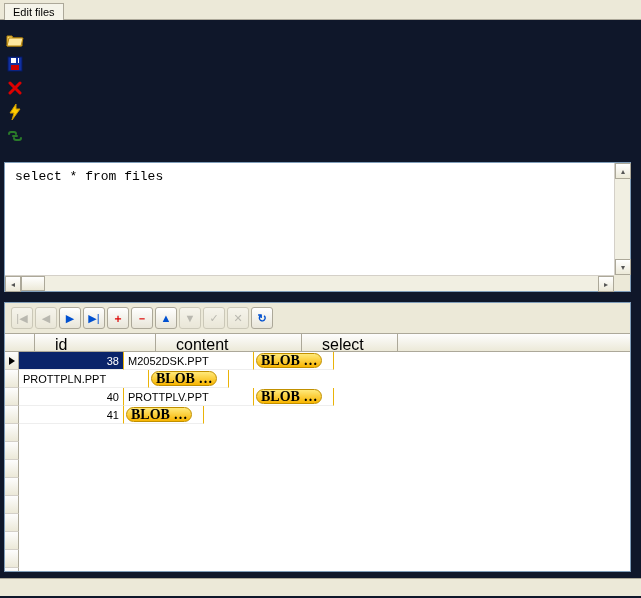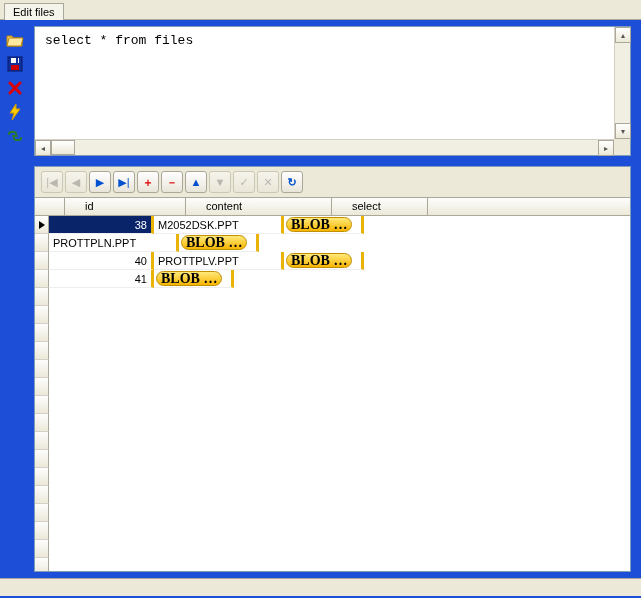--- a/index.html
+++ b/index.html
@@ -8,21 +8,21 @@
   font-size: 11px;
   background: #ece9d8;
   width: 641px;
   height: 598px;
   overflow: hidden;
   position: relative;
 }
 .outer {
   width: 641px;
   height: 598px;
-  background: #1d4ed8;
+  background: #0f172a;
   position: relative;
 }
 .tab-strip {
   height: 20px;
   background: #ece9d8;
   border-bottom: 1px solid #aca899;
   padding-left: 4px;
   display: flex;
   align-items: flex-end;
 }
@@ -32,20 +32,21 @@
   border-bottom: none;
   padding: 2px 8px;
   font-size: 11px;
   position: relative;
   bottom: -1px;
   background: #f5f4ea;
 }
 .main {
   display: flex;
   height: 558px;
+  flex-direction: column;
 }
 .side-icons {
   width: 30px;
   padding: 10px 4px;
   display: flex;
   flex-direction: column;
   gap: 4px;
   align-items: center;
 }
 .side-icons .ico {
@@ -166,21 +167,21 @@
 .nbtn.disabled { opacity: 0.5; cursor: default; }
 .grid-header {
   display: flex;
   background: linear-gradient(#fdfdfd,#ece9d8);
   border-bottom: 1px solid #aca899;
   height: 18px;
 }
 .grid-header .hcell {
   border-right: 1px solid #aca899;
   padding: 2px 4px;
-  font-size: 11px;
+  font-size: 16px;
   overflow: hidden;
   margin-left: 16px;
 }
 .grid-body {
   flex: 1;
   position: relative;
   overflow: hidden;
   background: #fff;
 }
 .grid-row {
@@ -191,21 +192,21 @@
 .rowhead {
   width: 14px;
   background: linear-gradient(#fdfdfd,#ece9d8);
   border-right: 1px solid #aca899;
   border-bottom: 1px solid #d4d0c8;
   display: flex;
   align-items: center;
   justify-content: center;
 }
 .cell {
-  border-right: 3px solid #eab308;
+  border-right: 1px solid #eab308;
   border-bottom: 1px solid #eee;
   padding: 1px 4px;
   font-size: 11px;
   display: flex;
   align-items: center;
   overflow: hidden;
 }
 .cell.id { justify-content: flex-end; }
 .grid-row.selected .cell.id {
   background: #0a246a;

